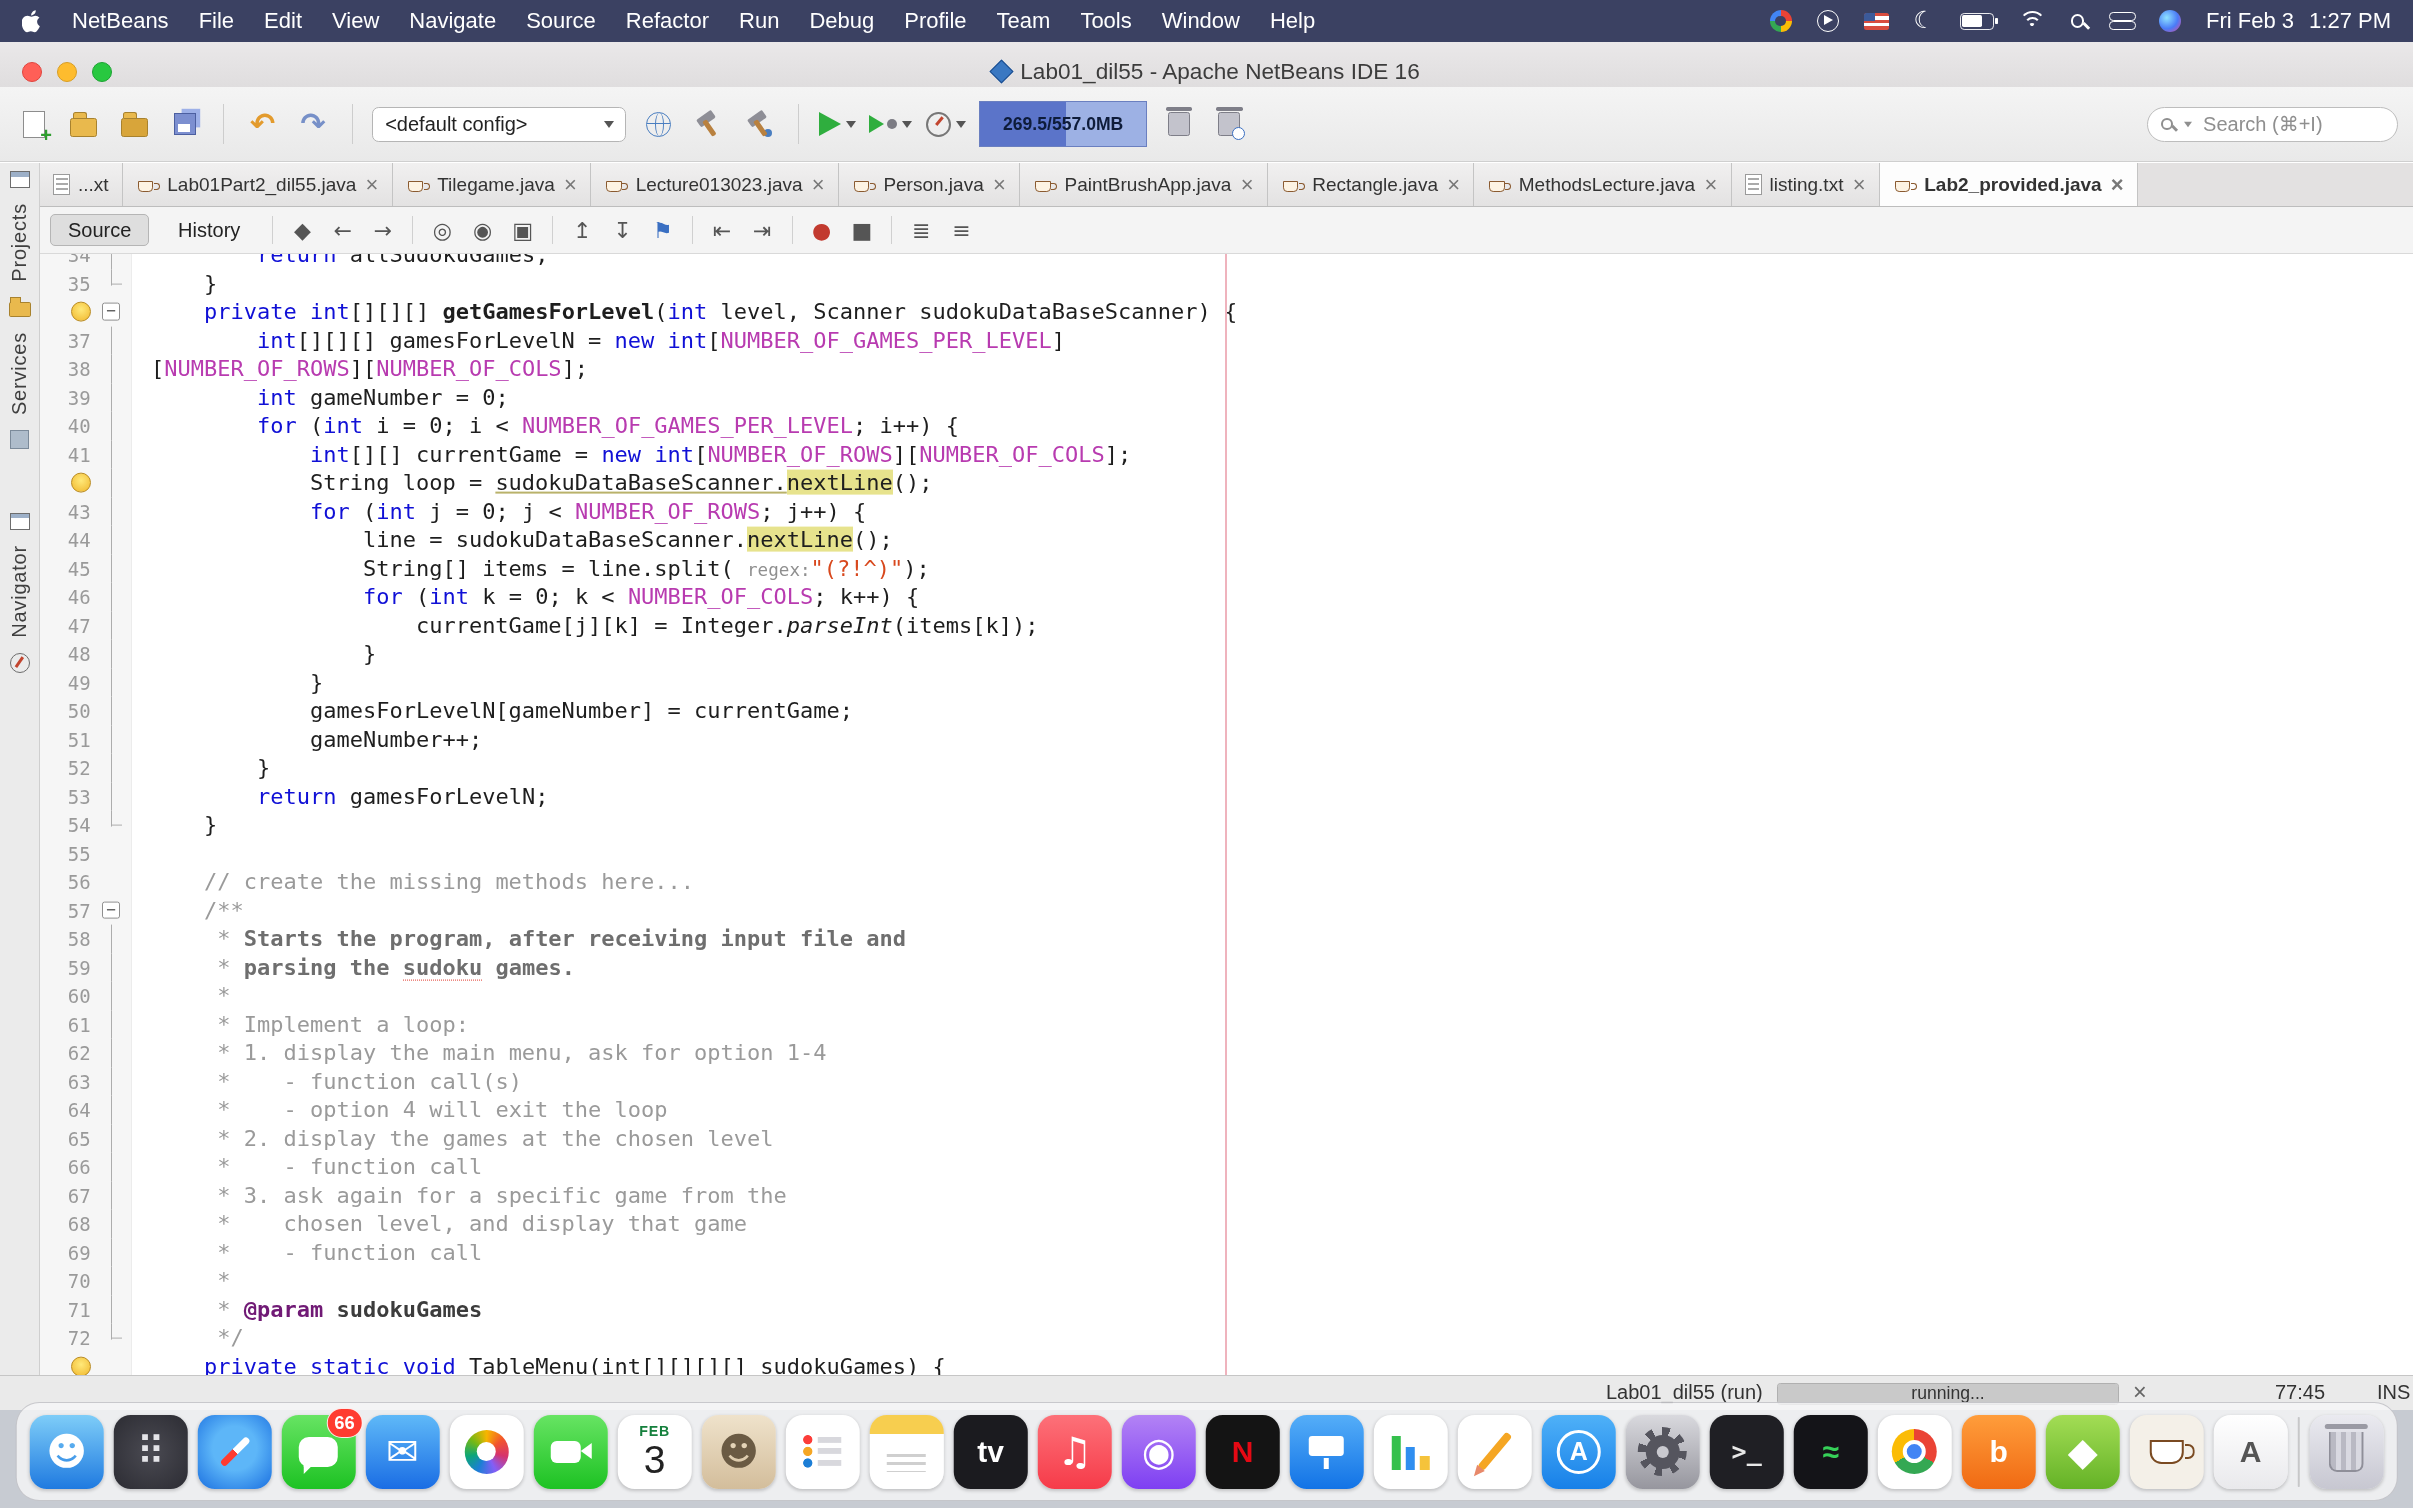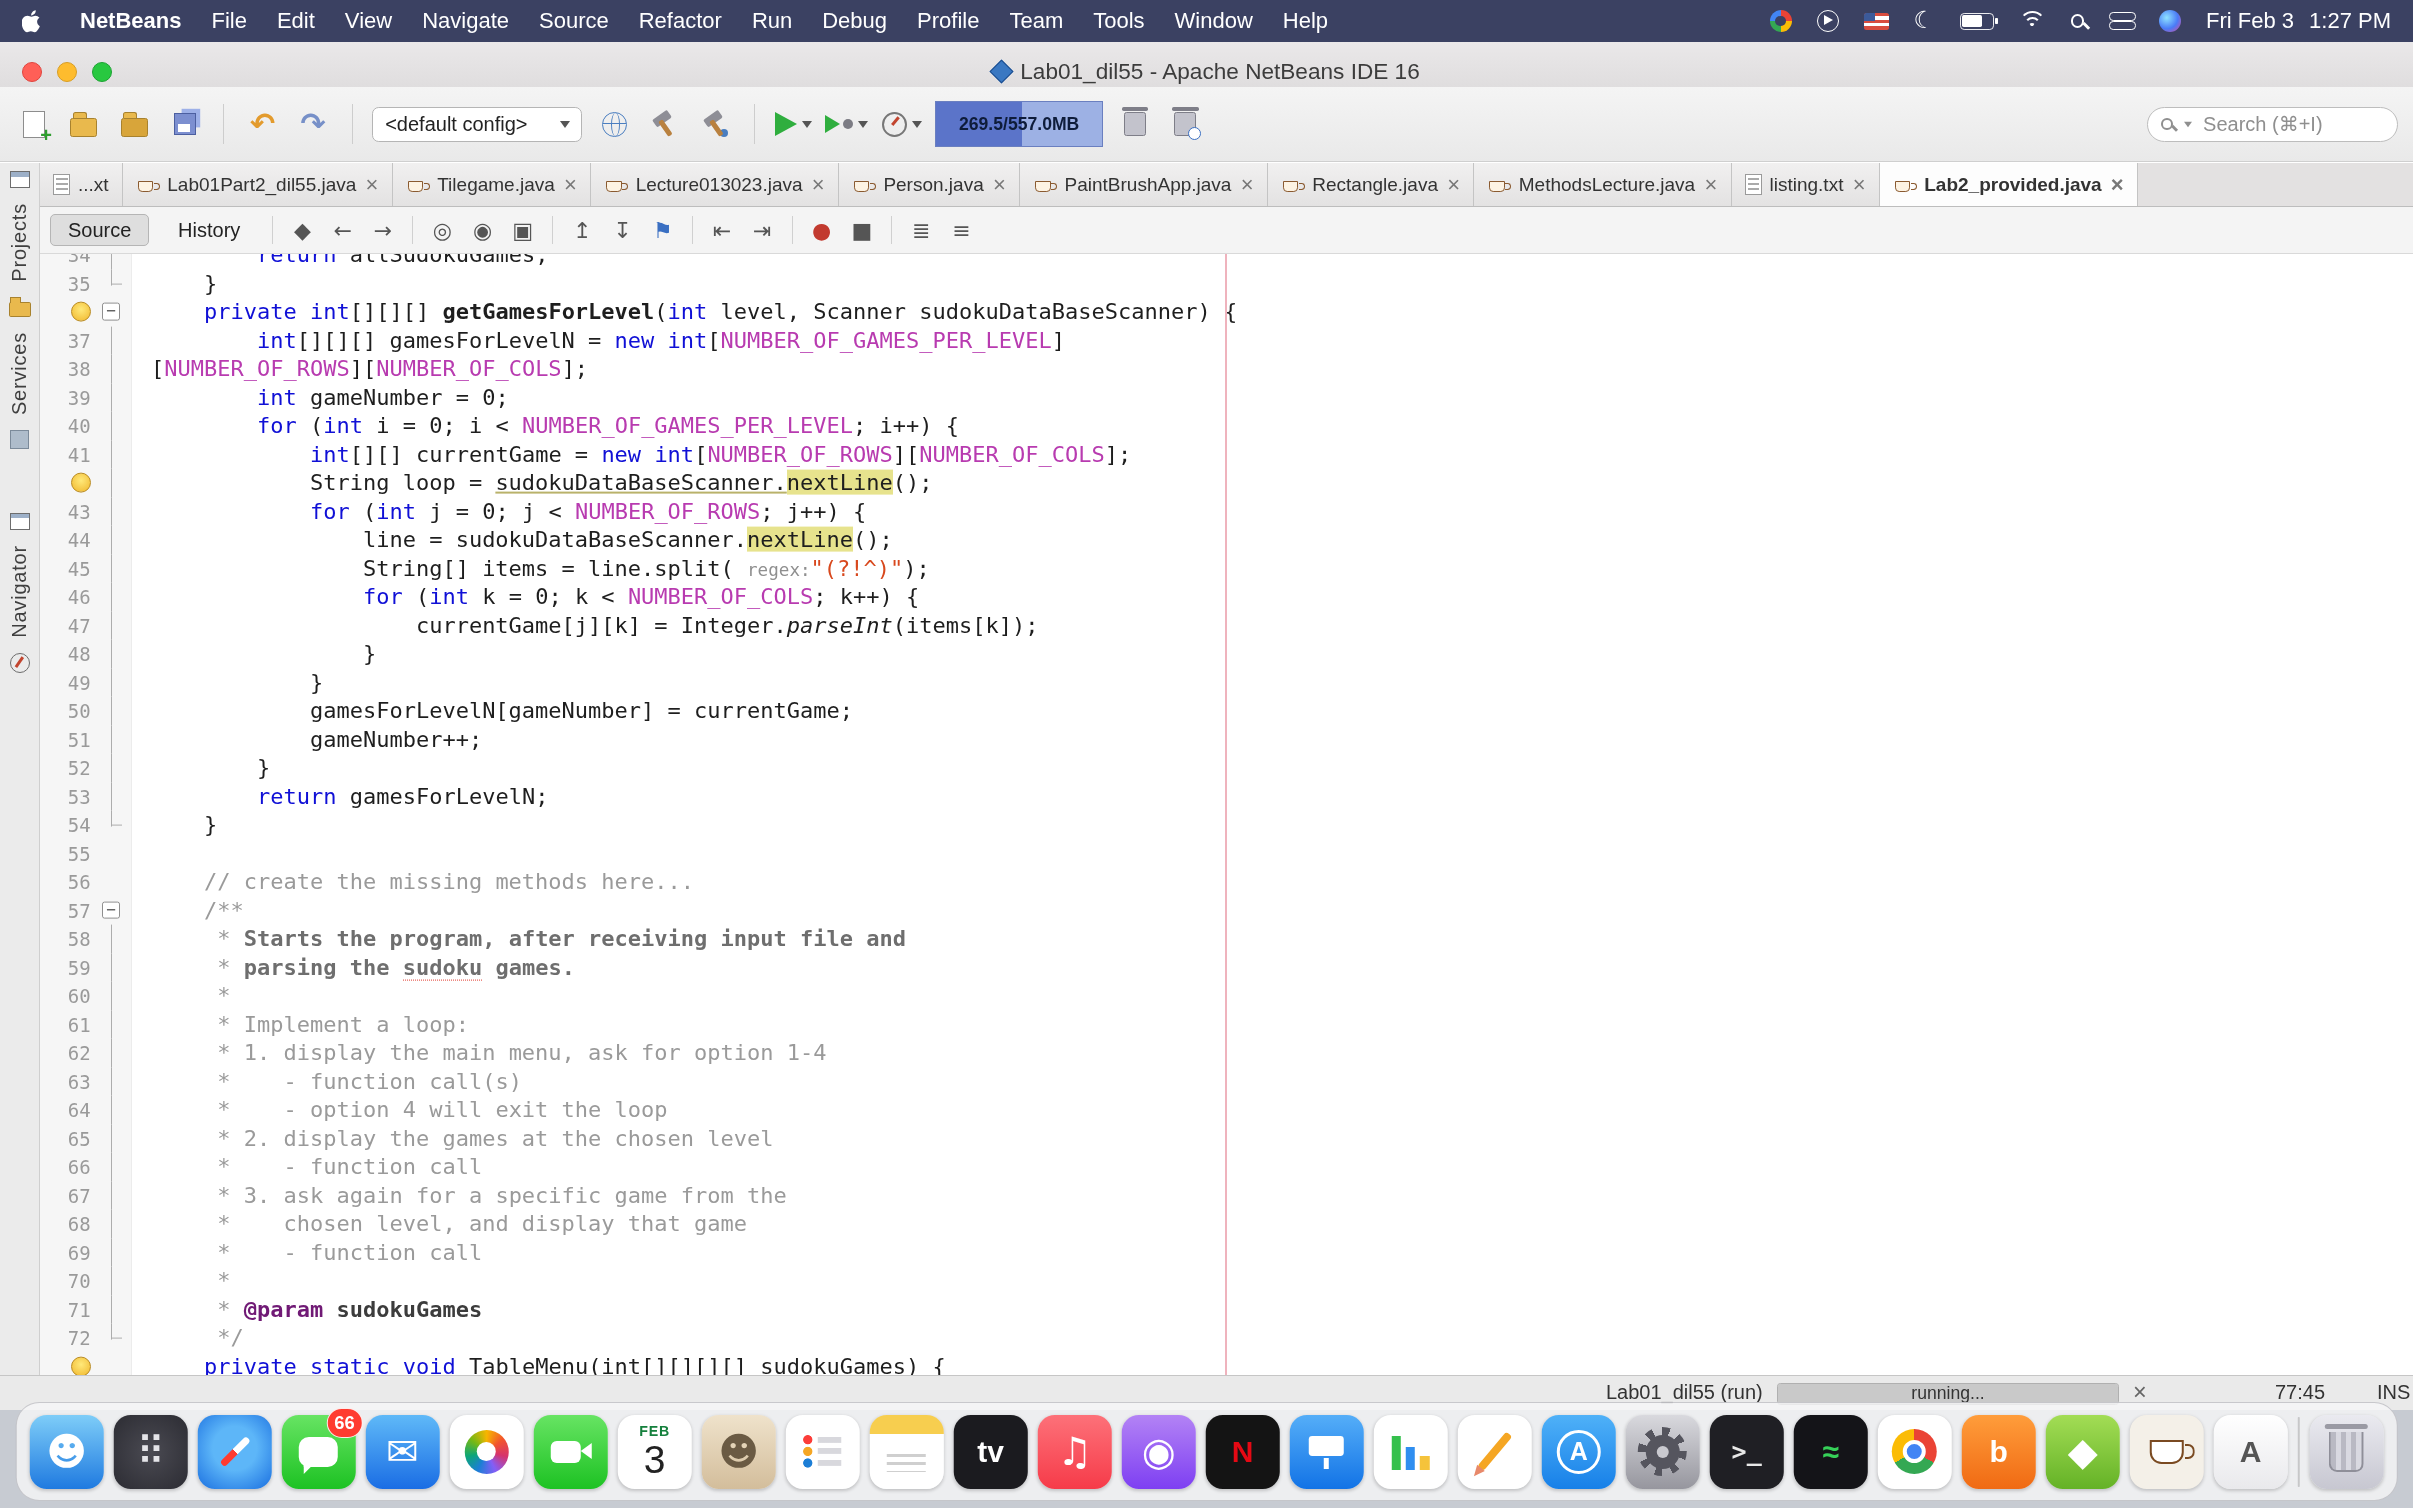--- a/index.html
+++ b/index.html
@@ -3,21 +3,21 @@
 <meta charset="utf-8">
 <style>
   html,body{margin:0;padding:0;width:2413px;height:1508px;overflow:hidden;
     font-family:"Liberation Sans",sans-serif;background:#c7cbd2;}
   *{box-sizing:border-box;}
 
   
   .menubar{position:absolute;top:0;left:0;right:0;height:42px;background:#3b4162;
     display:flex;align-items:center;padding:0 22px;color:#fff;font-size:22px;z-index:50;}
   .mb-left{display:flex;align-items:center;gap:30px;}
-  .mb-app{font-weight:bold;margin-left:8px;}
+  .mb-app{font-weight:normal;}
   .mb-item{cursor:default;}
   .mb-right{margin-left:auto;display:flex;align-items:center;gap:25px;}
   .mb-clock{display:flex;gap:15px;}
   .si{display:flex;align-items:center;position:relative;}
   .si-google{width:22px;height:22px;border-radius:50%;
     background:conic-gradient(#ea4335 0 25%,#fbbc05 0 50%,#34a853 0 75%,#4285f4 0 100%);position:relative;}
   .si-google::after{content:"";position:absolute;inset:5.9px;background:#3b4162;border-radius:50%;}
   .si-play{width:22px;height:22px;border:1.7px solid #fff;border-radius:50%;position:relative;}
   .si-play::after{content:"";position:absolute;left:6.7px;top:4.2px;border-left:9.2px solid #fff;
     border-top:5px solid transparent;border-bottom:5px solid transparent;}
@@ -63,21 +63,21 @@
   .ic-page{width:22px;height:27px;background:#fff;border:1.7px solid #8d8d8d;position:relative;}
   .ic-page::after{content:"+";position:absolute;right:-8.4px;bottom:-10px;color:#2f9e2f;font-weight:bold;font-size:20px;}
   .ic-folder{width:27px;height:18.4px;background:#e9b94d;border:1.7px solid #a8822e;border-radius:2.5px;position:relative;margin-top:6.7px;}
   .ic-folder::before{content:"";position:absolute;top:-6.7px;left:1.7px;width:11.7px;height:5px;background:#e9b94d;
     border:1.7px solid #a8822e;border-bottom:none;border-radius:2.5px 2.5px 0 0;}
   .ic-floppy{width:22px;height:22px;background:#7c8fd0;border:1.7px solid #4c5fa0;position:relative;
     box-shadow:5.9px -5.9px 0 -1.7px #9db0e8;}
   .ic-floppy::before{content:"";position:absolute;left:3.4px;bottom:1.7px;width:11.7px;height:8.4px;background:#fff;}
   .ic-undo{font-size:30px;color:#e39b2d;font-weight:bold;line-height:30px;font-family:"DejaVu Sans",sans-serif;}
   .ic-redo{font-size:30px;color:#7790c8;font-weight:bold;line-height:30px;font-family:"DejaVu Sans",sans-serif;}
-  .cfg{display:flex;align-items:center;justify-content:space-between;width:210px;height:35px;background:#fff;
+  .cfg{display:flex;align-items:center;justify-content:space-between;width:254px;height:35px;background:#fff;
     border:0.8px solid #b5b5b5;border-radius:6.7px;padding:0 11.7px;font-size:20px;color:#222;}
   .cfg .caret{margin-left:6.7px;}
   .ic-globe{width:25px;height:25px;border:1.7px solid #4a7ec0;border-radius:50%;position:relative;}
   .ic-globe::before{content:"";position:absolute;left:0;right:0;top:10px;border-top:1.7px solid #4a7ec0;}
   .ic-globe::after{content:"";position:absolute;left:8.4px;top:0;bottom:0;width:6.7px;border:1.7px solid #4a7ec0;border-radius:50%;border-top:none;border-bottom:none;}
   .ic-hammer{width:30px;height:30px;position:relative;}
   .ic-hammer::before{content:"";position:absolute;left:3.4px;top:5px;width:18.4px;height:9.2px;background:#8e8e96;border-radius:1.7px;transform:rotate(-35deg);}
   .ic-hammer::after{content:"";position:absolute;left:13.4px;top:10px;width:5px;height:18.4px;background:#b9813f;border-radius:1.7px;transform:rotate(-35deg);}
   .ic-broomdot{position:absolute;right:1.7px;bottom:1.7px;width:8.4px;height:8.4px;border-radius:50%;background:#4a7ec0;}
   .ic-run{width:0;height:0;border-left:22px solid #2fae3e;border-top:12.6px solid transparent;border-bottom:12.6px solid transparent;}

